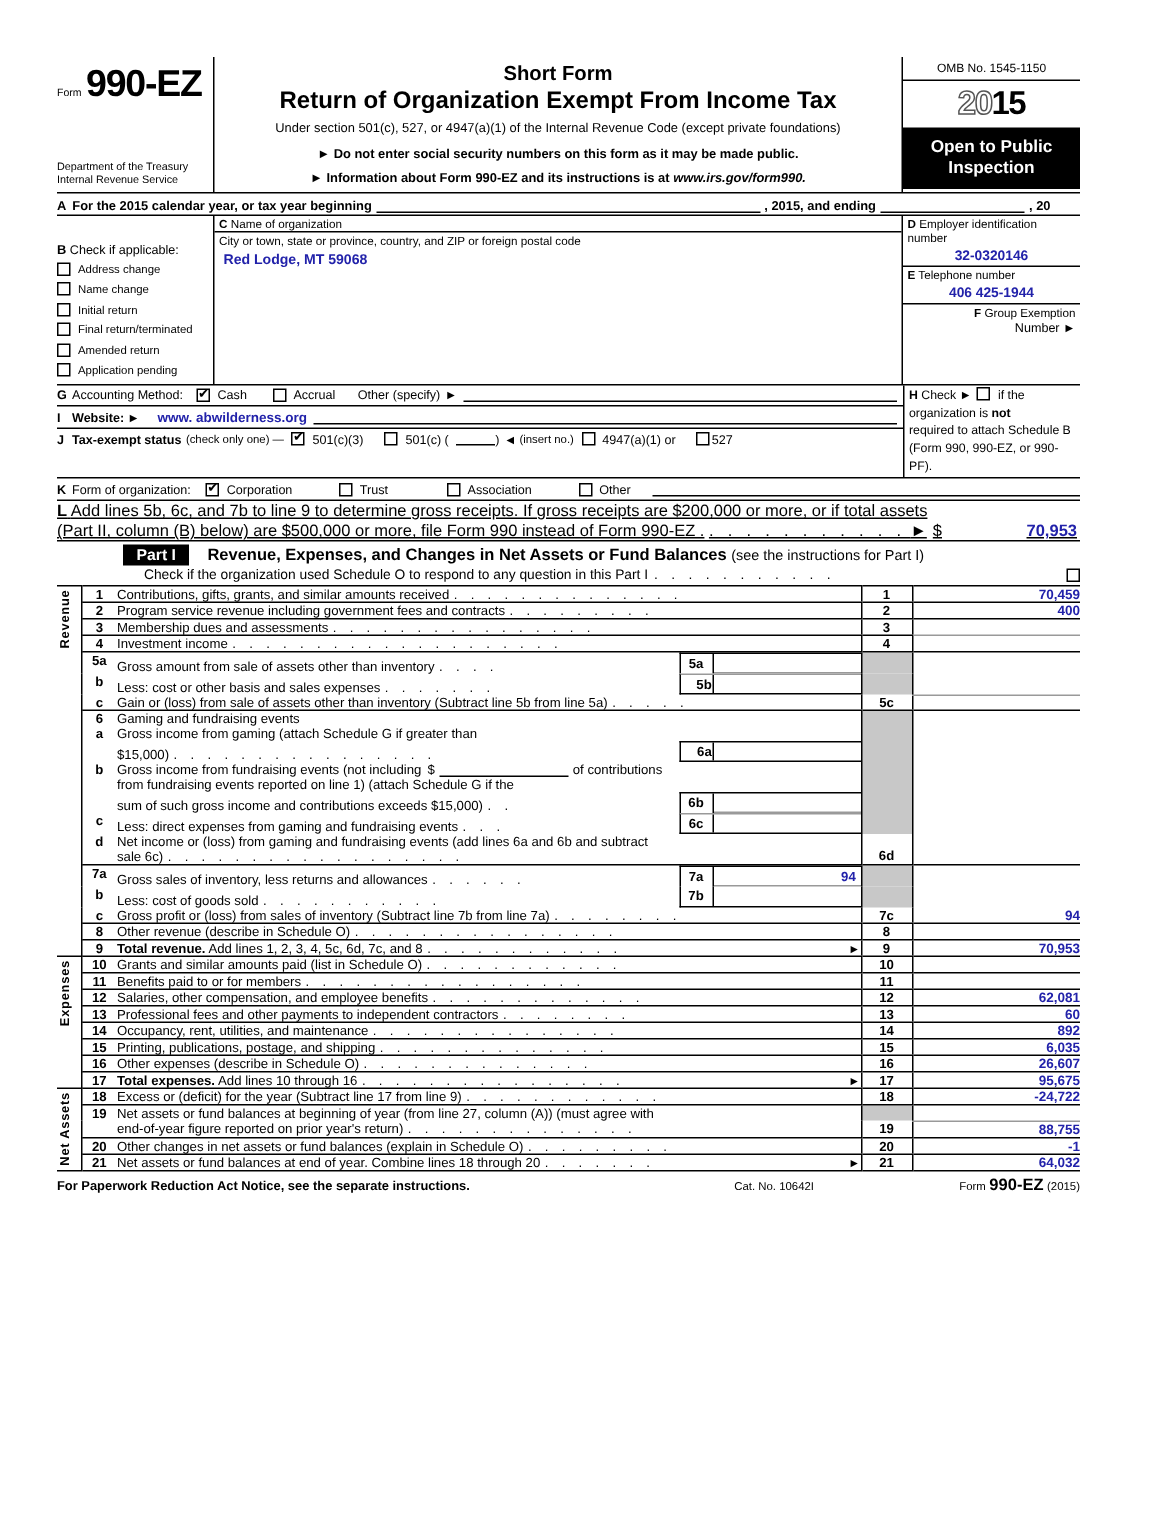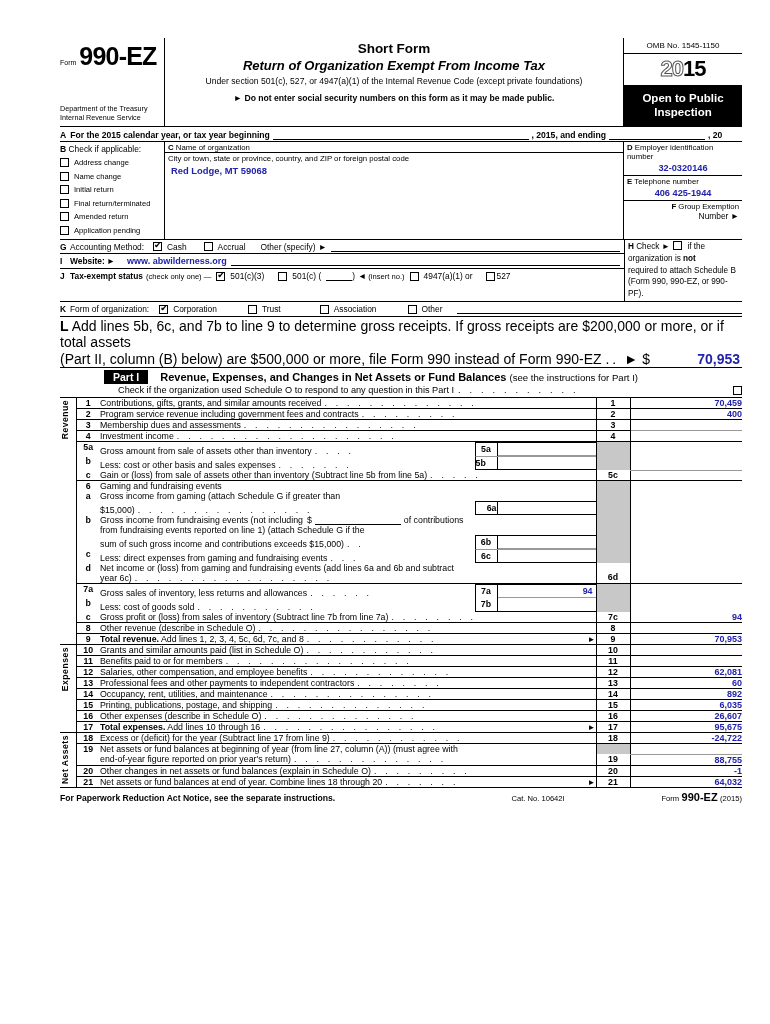--- a/index.html
+++ b/index.html
@@ -5,35 +5,35 @@
   * { box-sizing: border-box; }
   html, body { margin:0; padding:0; background:#fff; }
   body {
     width:770px; height:1024px;
     font-family:"Liberation Sans", sans-serif;
     color:#000;
     font-size:8.4px;
     -webkit-font-smoothing:none;
   }
   .page { position:relative; width:770px; height:1024px; padding:0; }
-  .form { position:absolute; left:60px; top:38px; width:682px; }
+  .form { position:absolute; left:38px; top:38px; width:682px; }
 
   .blue { color:#2222aa; font-weight:bold; }
 
   
   .hdr { display:flex; border-bottom:1.6px solid #000; }
   .hdr-left { width:104px; position:relative; padding-right:4px; }
   .hdr-left .formno { display:flex; align-items:baseline; padding-top:6px; }
   .hdr-left .formword { font-size:7px; margin-right:3px; }
   .hdr-left .bignum { font-size:25px; font-weight:bold; letter-spacing:-0.8px; line-height:1; }
   .hdr-left .dept { position:absolute; bottom:4px; left:0; font-size:7.2px; line-height:1.25; }
   .hdr-mid { flex:1; border-left:1.6px solid #000; border-right:1.6px solid #000;
              text-align:center; padding:3px 4px 3px 4px; }
   .t-short { font-size:13.5px; font-weight:bold; line-height:1.15; }
-  .t-return { font-size:13px; font-weight:bold; line-height:1.2; margin-top:1px;font-style:italic; }
+  .t-return { font-size:16px; font-weight:bold; line-height:1.2; margin-top:1px; }
   .t-under { font-size:8.6px; font-weight:normal; margin-top:3px; }
   .t-bullet { font-size:8.6px; font-weight:bold; margin-top:7px; }
   .t-bullet2 { font-size:8.6px; font-weight:bold; margin-top:6px; margin-bottom:2px;}
   .ital { font-style:italic; }
   .hdr-right { width:118px; }
   .omb { text-align:center; font-size:8px; padding:3px 0 3px 0; border-bottom:1px solid #000; }
   .yearbox { text-align:center; padding:2px 0 3px 0; border-bottom:1.6px solid #000; }
   .yr-hollow { font-size:22px; font-weight:bold; color:#fff;
                -webkit-text-stroke:1px #555; letter-spacing:-1px; }
   .yr-solid { font-size:22px; font-weight:bold; letter-spacing:-1px; }
@@ -45,21 +45,21 @@
           height:15px; padding-bottom:1px; }
   .rowA .lbl { font-size:8.6px; font-weight:bold; white-space:nowrap; }
   .rowA .fill { flex:1; border-bottom:1px solid #000; height:11px; margin:0 3px; }
   .rowA .mid { font-size:8.6px; font-weight:bold; white-space:nowrap; }
   .rowA .fill2 { width:96px; border-bottom:1px solid #000; height:11px; margin:0 3px; }
   .rowA .end { font-size:8.6px; font-weight:bold; white-space:nowrap; width:34px; }
 
   
   .bcd { display:flex; border-bottom:1px solid #000; }
   .colB { width:104px; padding:2px 2px 2px 0; }
-  .colB .bhead { font-size:8.4px; }
+  .colB .bhead { font-size:8.4px;margin-top:15px; }
   .colB .bhead b { font-size:8.6px; }
   .chk-list { margin-top:2px; }
   .chk-row { display:flex; align-items:center; height:13.5px; }
   .cb { width:9px; height:9px; border:1px solid #000; margin-right:5px; flex:none; background:#fff;
         position:relative; }
   .cb.checked:after { content:"\2714"; position:absolute; left:0px; top:-3px; font-size:9px; }
   .chk-row span { font-size:7.6px; }
 
   .colC { flex:1; border-left:1.6px solid #000; border-right:1.6px solid #000; }
   .cbox { border-bottom:1px solid #000; padding:1px 3px 0 3px; }
@@ -86,21 +86,21 @@
           padding-right:4px; font-size:8.4px; }
   .grow:last-child { border-bottom:none; }
   .grow .tag { font-weight:bold; width:10px; flex:none; }
   .grow .small { font-size:7.6px; }
   .underline-fill { flex:1; border-bottom:1px solid #000; height:10px; margin-left:4px; }
   .inline-cb { display:inline-flex; align-items:center; margin-right:5px; }
 
   
   .krow { display:flex; align-items:center; height:15px; font-size:8.4px;
           border-bottom:1px solid #000; }
-  .lrow { font-size:14px; padding:1px 0 0 0; border-bottom:1.6px solid #000; }
+  .lrow { font-size:11px; padding:1px 0 0 0; border-bottom:1.6px solid #000;text-decoration:underline; }
   .lrow .l1 { padding-bottom:1px; }
   .lrow .l2 { display:flex; align-items:flex-end; }
   .lrow .l2 .txt { white-space:nowrap; }
   .lrow .l2 .dots { flex:1; overflow:hidden; white-space:nowrap; letter-spacing:3.2px;
                     padding:0 3px; }
   .lrow .l2 .amt { width:92px; text-align:right; padding-right:2px; }
 
   
   .partbar { display:flex; align-items:center; padding:2px 0 1px 0;margin-left:44px; }
   .partbar .tag { background:#000; color:#fff; font-weight:bold; font-size:10.5px;
@@ -166,20 +166,24 @@
       </div>
     </div>
 
     <div class="hdr-mid">
       <div class="t-short">Short Form</div>
       <div class="t-return">Return of Organization Exempt From Income Tax</div>
       <div class="t-under">Under section 501(c), 527, or 4947(a)(1) of the Internal Revenue Code (except private foundations)</div>
       <div class="t-bullet">
         <span>►</span>
         <span>Do not enter social security numbers on this form as it may be made public.</span>
+      </div>
+      <div class="t-bullet2">
+        <span>►</span>
+        <span>Information about Form 990-EZ and its instructions is at </span><span class="ital">www.irs.gov/form990.</span>
       </div>
     </div>
 
     <div class="hdr-right">
       <div class="omb">OMB No. 1545-1150</div>
       <div class="yearbox">
         <span class="yr-hollow">20</span><span class="yr-solid">15</span>
       </div>
       <div class="openpub">
         <div>Open to Public</div>
@@ -458,21 +462,21 @@
       <td class="valcol"></td>
     </tr>
 
     <tr>
       <td class="numcol">b</td>
       <td class="desccol">
         <div class="rowline" style="height:14px">
           <span class="txt">Less: cost or other basis and sales expenses</span>
           <span class="dd">. . . . . . .</span>
           <span style="display:flex;border-left:1.6px solid #000;border-bottom:1.6px solid #000;border-top:1px solid #999;height:14px;align-items:center">
-            <span style="width:22px;text-align:left;font-weight:bold;border-right:1.6px solid #000;align-self:stretch;padding-top:1px">5b</span>
+            <span style="width:22px;text-align:right;font-weight:bold;border-right:1.6px solid #000;align-self:stretch;padding-top:1px">5b</span>
             <span style="width:98px;align-self:stretch" class="blue"></span>
           </span>
         </div>
       </td>
       <td class="lncol shade"></td>
       <td class="valcol rthin"></td>
     </tr>
 
     <tr>
       <td class="numcol r">c</td>
@@ -547,21 +551,21 @@
       </td>
       <td class="lncol shade"></td>
       <td class="valcol"></td>
     </tr>
 
     <tr>
       <td class="numcol r">d</td>
       <td class="desccol r">
         <div>Net income or (loss) from gaming and fundraising events (add lines 6a and 6b and subtract</div>
         <div class="rowline">
-                <span class="txt">year 6c)</span>
+                <span class="txt">sale 6c)</span>
                 <span class="dd">. . . . . . . . . . . . . . . . . .</span>
               </div>
       </td>
       <td class="lncol r" style="vertical-align:bottom;padding-bottom:1px">6d</td>
       <td class="valcol r blue" style="vertical-align:bottom;padding-bottom:1px"></td>
     </tr>
 
     <tr>
       <td class="numcol">7a</td>
       <td class="desccol">

